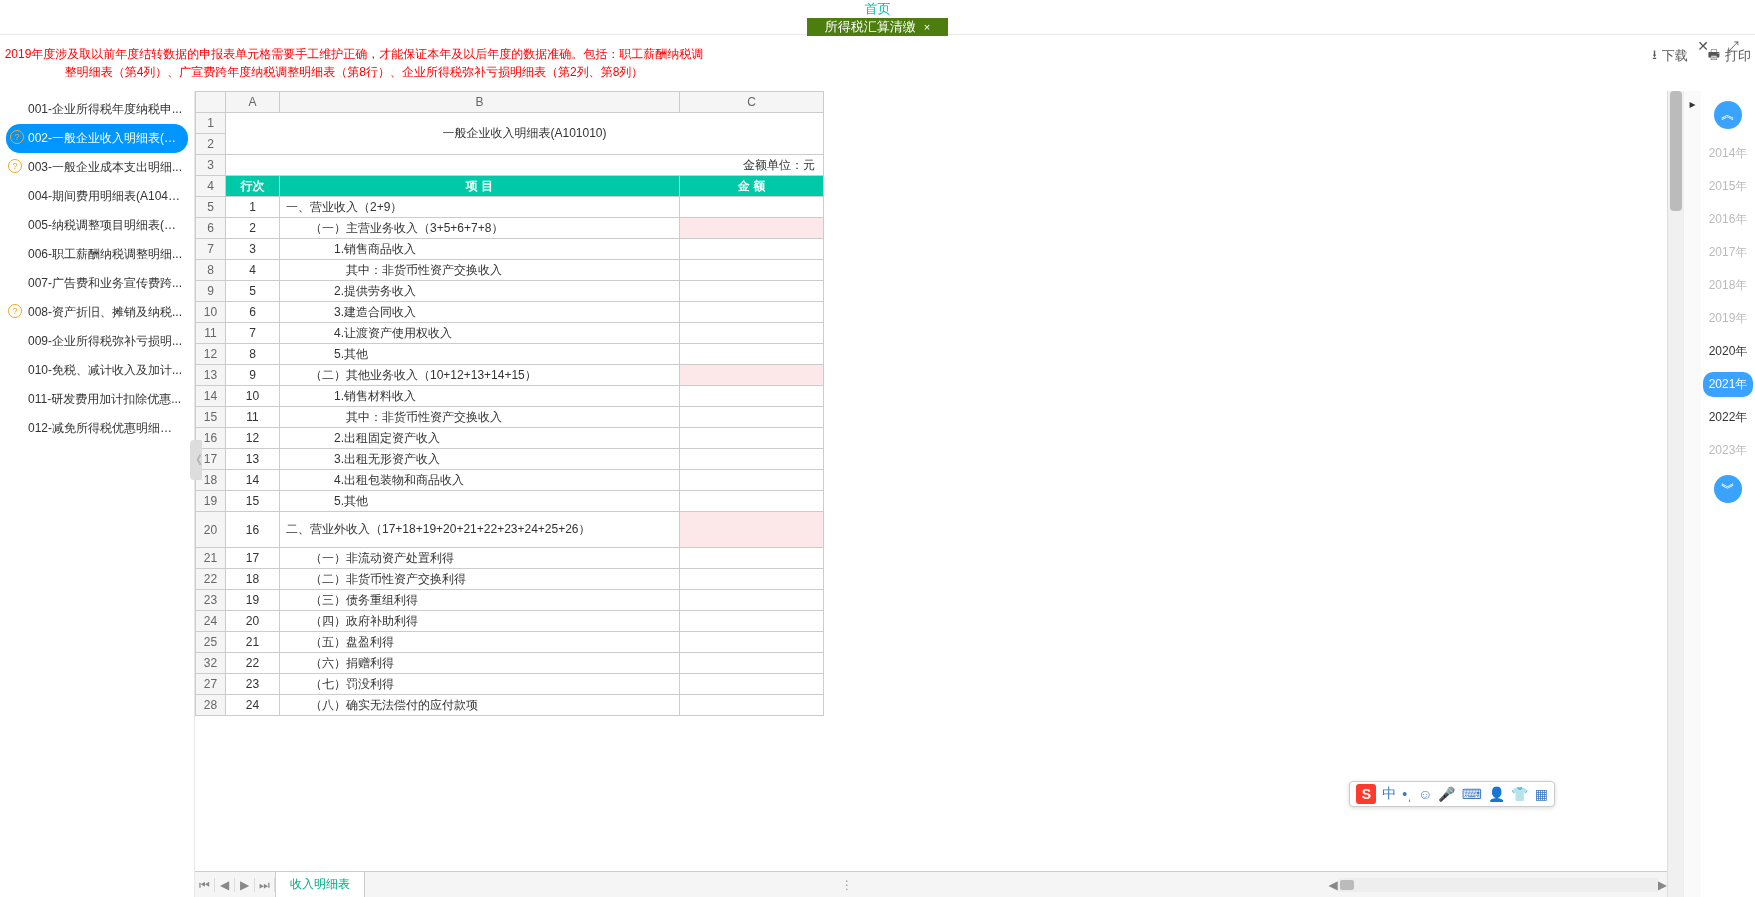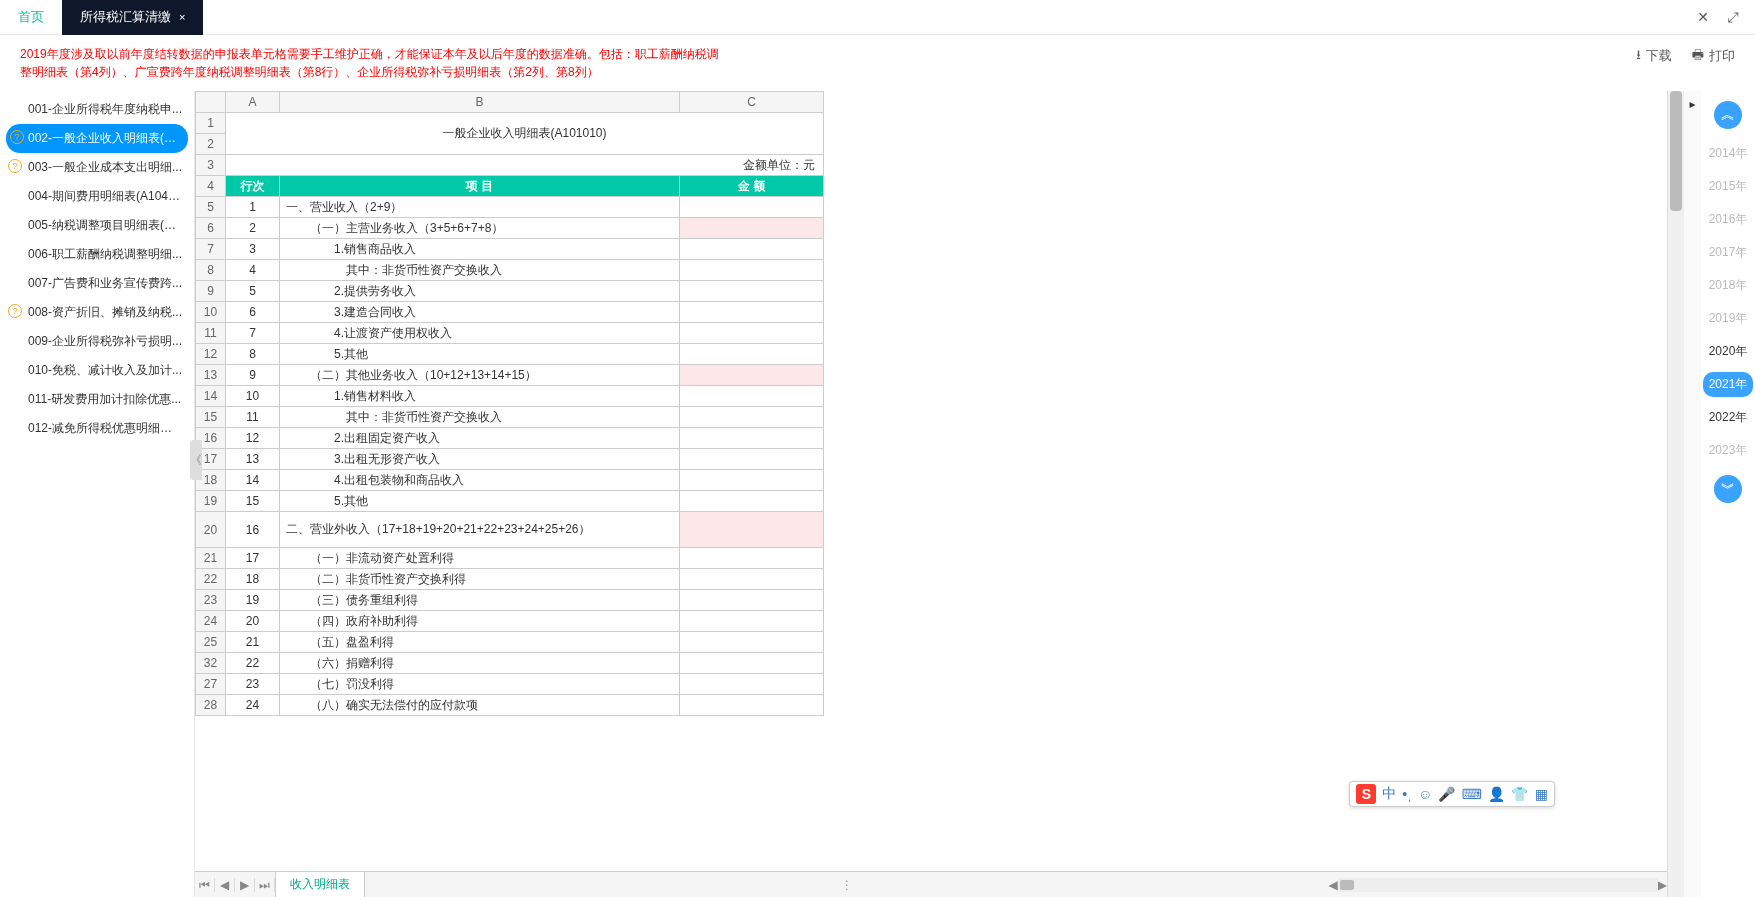--- a/index.html
+++ b/index.html
@@ -1,30 +1,30 @@
 <!DOCTYPE html>
 <html><head>
 <meta charset="utf-8">
 <style>
 * { margin: 0; padding: 0; box-sizing: border-box; }
 body { font-family: "Microsoft YaHei", Arial, sans-serif; font-size: 12px; color: #333; background: #fff; overflow: hidden; }
 
 .app { display: flex; flex-direction: column; height: 100vh; width: 1755px; }
 
 
-.top-tabs { display: flex; align-items: center; height: 35px; border-bottom: 1px solid #e8e8e8; background: #fff; }
+.top-tabs { display: flex; align-items: center; height: 35px; border-bottom: 1px solid #e8e8e8; background: #fff; flex-direction: column; }
 .tab { padding: 0 18px; height: 35px; display: flex; align-items: center; font-size: 13px; cursor: pointer; }
 .tab.home { color: #00bfa5; }
-.tab.active { background: #0f172a; color: #fff; }
+.tab.active { background: #4d7c0f; color: #fff; }
 .tab-close { margin-left: 8px; color: #fff; font-size: 11px; }
 .top-right { margin-left: auto; padding-right: 12px; display: flex; gap: 10px; }
 .top-btn { width: 20px; height: 20px; display: flex; align-items: center; justify-content: center; cursor: pointer; color: #555; font-size: 14px; }
 
 
-.toolbar { display: flex; align-items: flex-start; padding: 10px 20px; gap: 20px; }
+.toolbar { display: flex; align-items: flex-start; padding: 10px 4px; gap: 20px; text-align: center; }
 .warning-text { color: #ff0000; font-size: 12px; line-height: 18px; max-width: 700px; }
 .toolbar-right { margin-left: auto; display: flex; gap: 20px; color: #555; font-size: 13px; }
 .toolbar-btn { display: flex; align-items: center; gap: 5px; cursor: pointer; }
 
 
 .main { display: flex; flex: 1; overflow: hidden; }
 
 
 .sidebar { width: 195px; border-right: 1px solid #e8e8e8; overflow-y: auto; padding-top: 4px; }
 .side-item { padding: 6px 10px 6px 28px; font-size: 12px; color: #333; cursor: pointer; white-space: nowrap; overflow: hidden; text-overflow: ellipsis; position: relative; }

